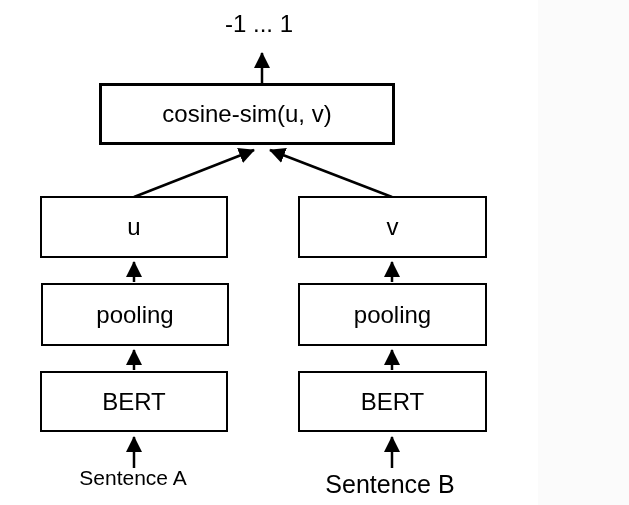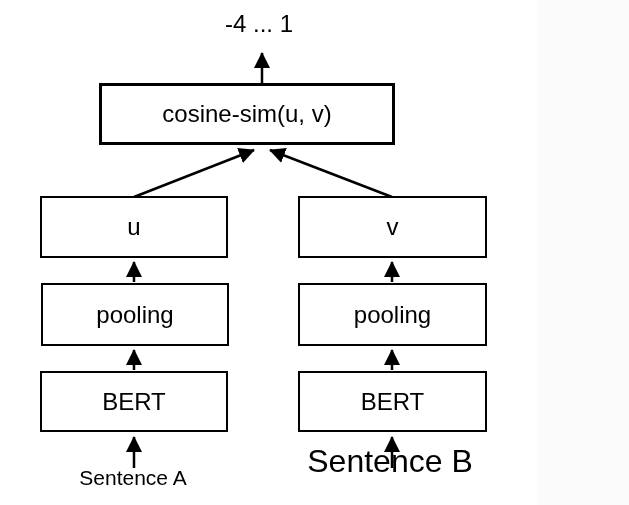--- a/index.html
+++ b/index.html
@@ -48,21 +48,21 @@
 
   .free-label {
     position: absolute;
     text-align: center;
     font-size: 24px;
     line-height: 1.1;
     white-space: nowrap;
   }
   .output-label   { left: 179px; top: 11px;  width: 160px; }
   .sentence-a     { left: 33px;  top: 466px; width: 200px; font-size: 21px; }
-  .sentence-b     { left: 290px; top: 444px; width: 200px; font-size: 32px; }
+  .sentence-b     { left: 290px; top: 471px; width: 200px; font-size: 25px; }
 
   .arrows-layer {
     position: absolute;
     left: 0; top: 0;
     width: 629px;
     height: 505px;
     pointer-events: none;
   }
 </style>
 </head>
@@ -87,21 +87,21 @@
 
     <line x1="134" y1="282" x2="134" y2="262" stroke="#000" stroke-width="2.5" marker-end="url(#ah)"></line>
     <line x1="134" y1="370" x2="134" y2="350" stroke="#000" stroke-width="2.5" marker-end="url(#ah)"></line>
     <line x1="134" y1="468" x2="134" y2="437" stroke="#000" stroke-width="2.5" marker-end="url(#ah)"></line>
 
     <line x1="392" y1="282" x2="392" y2="262" stroke="#000" stroke-width="2.5" marker-end="url(#ah)"></line>
     <line x1="392" y1="370" x2="392" y2="350" stroke="#000" stroke-width="2.5" marker-end="url(#ah)"></line>
     <line x1="392" y1="468" x2="392" y2="437" stroke="#000" stroke-width="2.5" marker-end="url(#ah)"></line>
   </svg>
 
-  <div class="free-label output-label">-4 ... 1</div>
+  <div class="free-label output-label">-1 ... 1</div>
 
   <div class="box cosine">
     <span>cosine-sim(u, v)</span>
   </div>
 
   <div class="box u-box">
     <span>u</span>
   </div>
   <div class="box v-box">
     <span>v</span>

